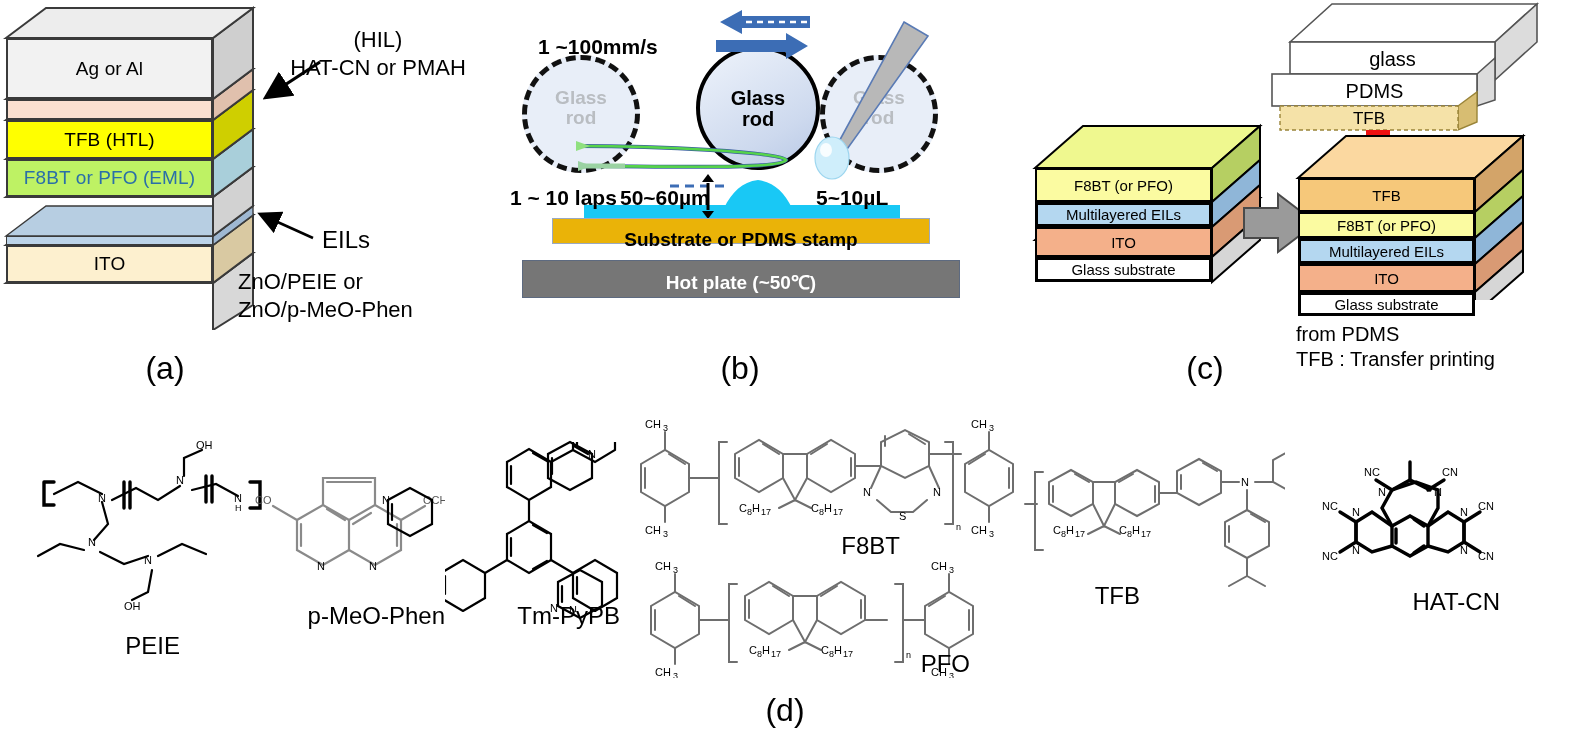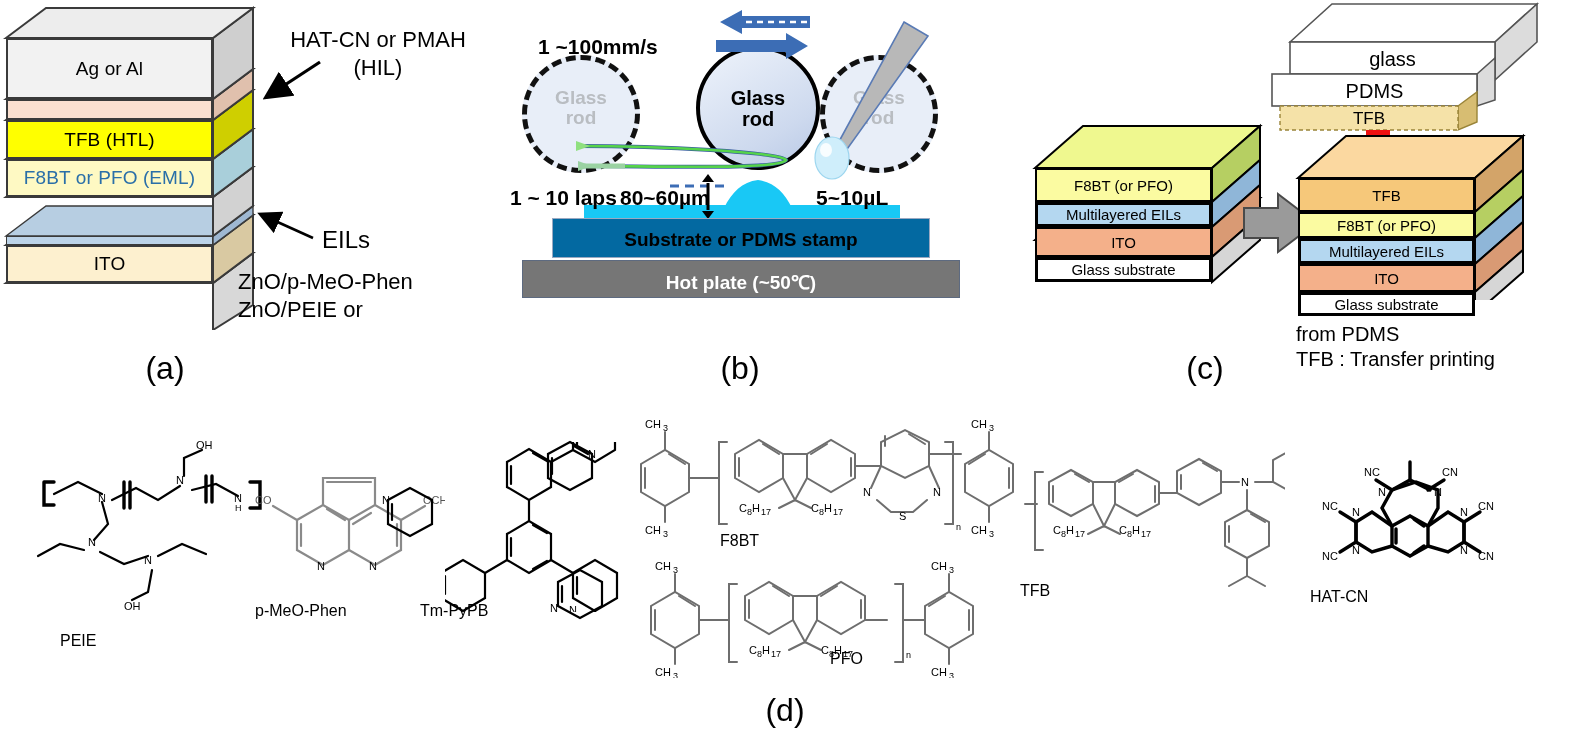--- a/index.html
+++ b/index.html
@@ -34,21 +34,21 @@
 
   
   #panel-c{left:980px;top:0;width:591px;height:400px;}
   .c-layer{position:absolute;border:2px solid #000;box-sizing:border-box;
       display:flex;align-items:center;justify-content:center;
       font-size:15px;white-space:nowrap;}
   .c-text{position:absolute;font-size:20px;line-height:1.25;}
 
   
   #panel-d{left:0;top:400px;width:1571px;height:337px;}
-  .mol-label{position:absolute;font-size:16px;text-align:left;white-space:nowrap;}
+  .mol-label{position:absolute;font-size:24px;text-align:right;white-space:nowrap;}
   svg{display:block;}
   .bond{stroke:#000;stroke-width:2.2;fill:none;stroke-linecap:round;}
   .bond-g{stroke:#8a8a8a;stroke-width:2.2;fill:none;stroke-linecap:round;}
   .bond-t{stroke:#6e6e6e;stroke-width:2.0;fill:none;stroke-linecap:round;}
   .bondfat{stroke:#000;stroke-width:3.4;fill:none;stroke-linecap:round;}
   .atom{font-size:11px;font-family:"Liberation Sans", sans-serif;fill:#000;}
   .atom-g{font-size:11px;font-family:"Liberation Sans", sans-serif;fill:#555;}
   .atom-sm{font-size:9px;font-family:"Liberation Sans", sans-serif;fill:#000;}
 </style>
 </head>
@@ -83,50 +83,50 @@
     <polygon points="6,38 46,8 253,8 213,38" fill="#ededed" stroke="#3a3a3a" stroke-width="2"></polygon>
   </svg>
 
   <div class="stack-a-layer" style="left:6px;top:38px;width:207px;height:61px;background:#f2f2f2;">
     <span>Ag or Al</span>
   </div>
   <div class="stack-a-layer" style="left:6px;top:99px;width:207px;height:21px;background:#fbe0d0;"></div>
   <div class="stack-a-layer" style="left:6px;top:120px;width:207px;height:39px;background:#ffff00;">
     <span>TFB (HTL)</span>
   </div>
-  <div class="stack-a-layer" style="left:6px;top:159px;width:207px;height:38px;background:#fef9c3;color:#2a6fa8;">
+  <div class="stack-a-layer" style="left:6px;top:159px;width:207px;height:38px;background:#bef264;color:#2a6fa8;">
     <span>F8BT or PFO (EML)</span>
   </div>
   <div class="stack-a-layer" style="left:6px;top:236px;width:207px;height:9px;background:#bcd3e8;border-width:1.4px;"></div>
   <div class="stack-a-layer" style="left:6px;top:245px;width:207px;height:38px;background:#fdf0cf;">
     <span>ITO</span>
   </div>
 
   <svg class="abs" style="left:0;top:0;" width="480" height="340">
     <defs>
       <marker id="ahead" markerWidth="9" markerHeight="9" refX="7" refY="4.5" orient="auto">
         <polygon points="0,0 9,4.5 0,9" fill="#000"></polygon>
       </marker>
     </defs>
     <line x1="320" y1="62" x2="268" y2="96" stroke="#000" stroke-width="3.2" marker-end="url(#ahead)"></line>
     <line x1="313" y1="238" x2="262" y2="215" stroke="#000" stroke-width="2.6" marker-end="url(#ahead)"></line>
   </svg>
 
   <div class="abs" style="left:278px;top:26px;font-size:22px;line-height:1.28;text-align:center;width:200px;">
+    <div>(HIL)</div>
     <div>HAT-CN or PMAH</div>
-    <div>(HIL)</div>
   </div>
 
   <div class="abs" style="left:322px;top:226px;font-size:24px;">
     <span>EILs</span>
   </div>
 
   <div class="abs" style="left:238px;top:268px;font-size:22px;line-height:1.28;">
+    <div>ZnO/PEIE or</div>
     <div>ZnO/p-MeO-Phen</div>
-    <div>ZnO/PEIE or</div>
   </div>
 
   <div class="abs panel-caption" style="left:110px;top:350px;width:110px;">
     <span>(a)</span>
   </div>
 </div>
 
 <div class="abs" id="panel-b">
 
   <div class="dashed-circle" style="left:42px;top:55px;width:118px;height:118px;"></div>
@@ -185,27 +185,27 @@
     <polygon points="222,211 234,211 228,219" fill="#000"></polygon>
   </svg>
 
   <div class="b-label" style="left:58px;top:35px;">
     <span>1 ~100mm/s</span>
   </div>
   <div class="b-label" style="left:30px;top:186px;">
     <span>1 ~ 10 laps</span>
   </div>
   <div class="b-label" style="left:140px;top:186px;">
-    <span>80~60µm</span>
+    <span>50~60µm</span>
   </div>
   <div class="b-label" style="left:336px;top:186px;">
     <span>5~10µL</span>
   </div>
 
-  <div class="bar" style="left:72px;top:218px;width:378px;height:40px;background:#0369a1;border:1.5px solid #9aa9c2;">
+  <div class="bar" style="left:72px;top:218px;width:378px;height:26px;background:#eab308;border:1.5px solid #9aa9c2;">
     <div class="bar-text" style="top:10px;">
       <span>Substrate or PDMS stamp</span>
     </div>
   </div>
 
   <div class="bar" style="left:42px;top:260px;width:438px;height:38px;background:#767676;border:1.5px solid #5d6a80;">
     <div class="bar-text" style="top:8px;color:#fff;">
       <span>Hot plate (~50℃)</span>
     </div>
   </div>

